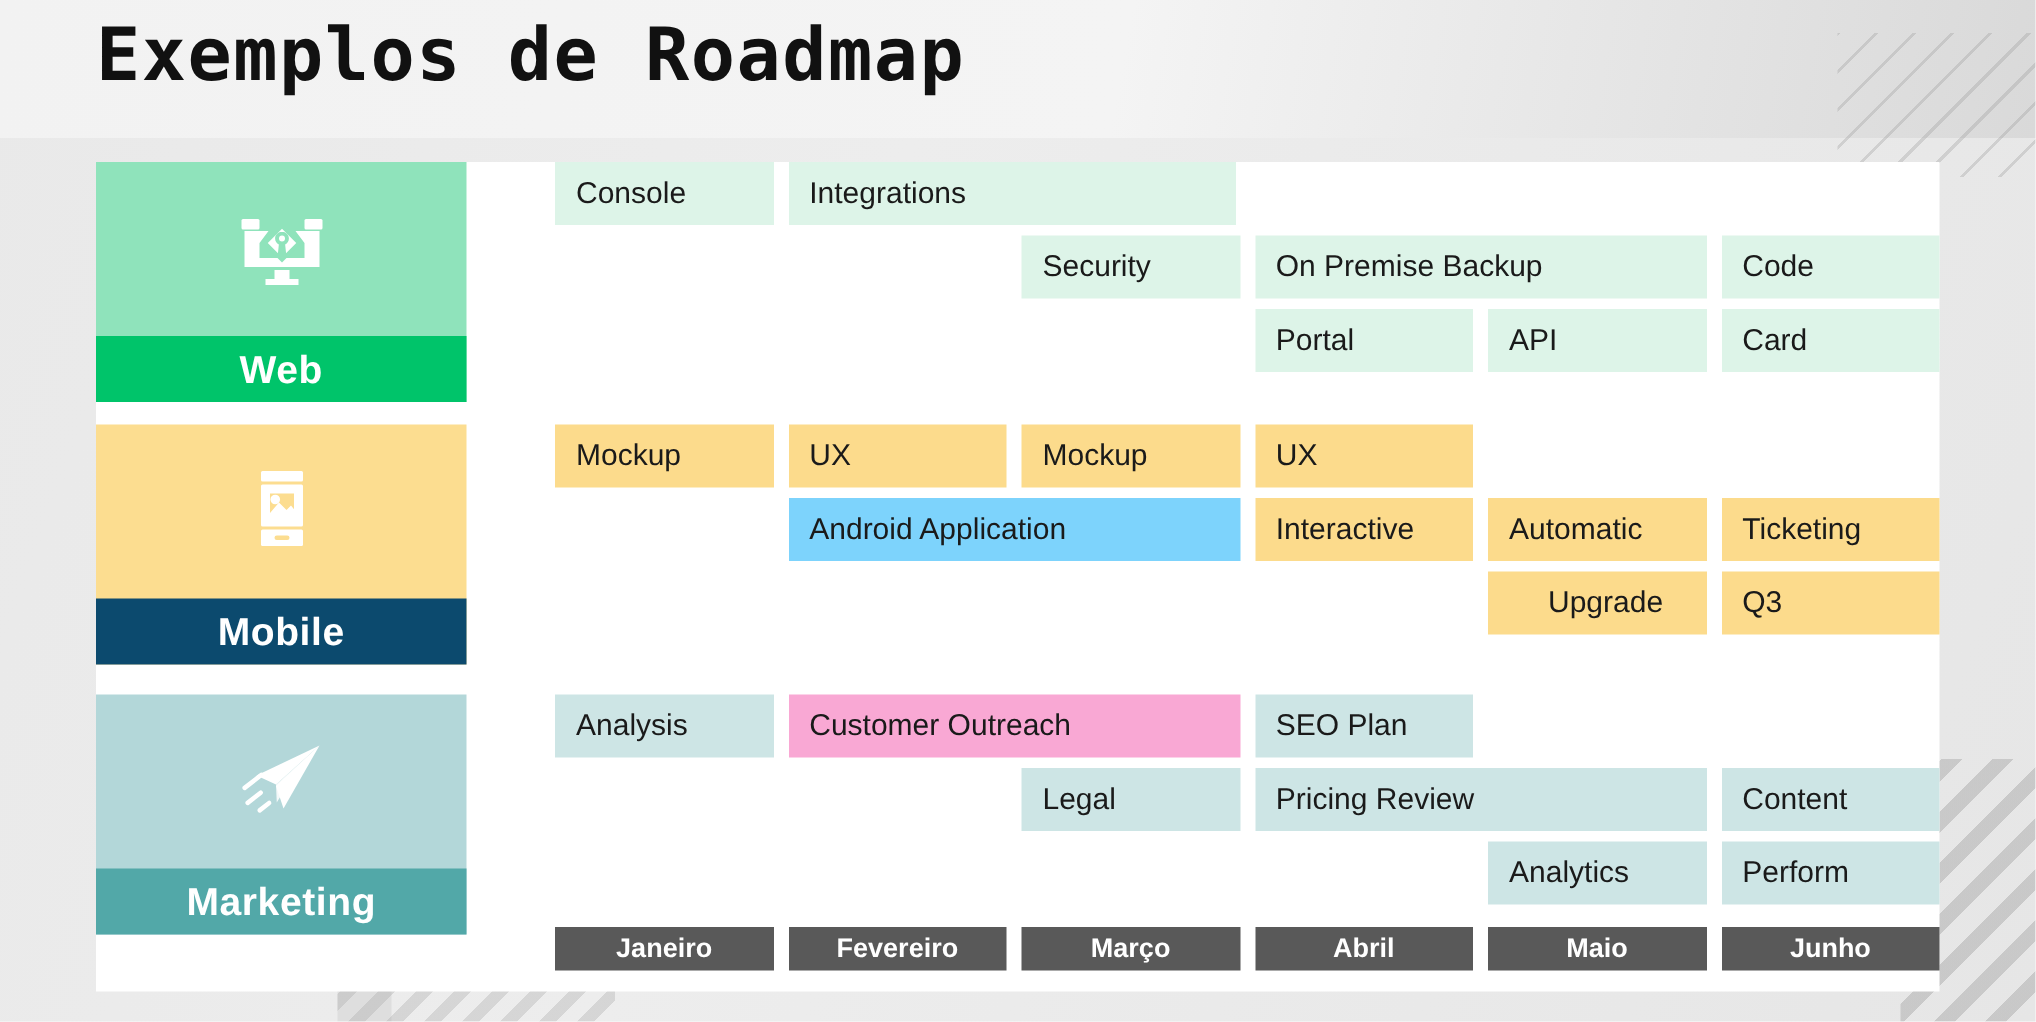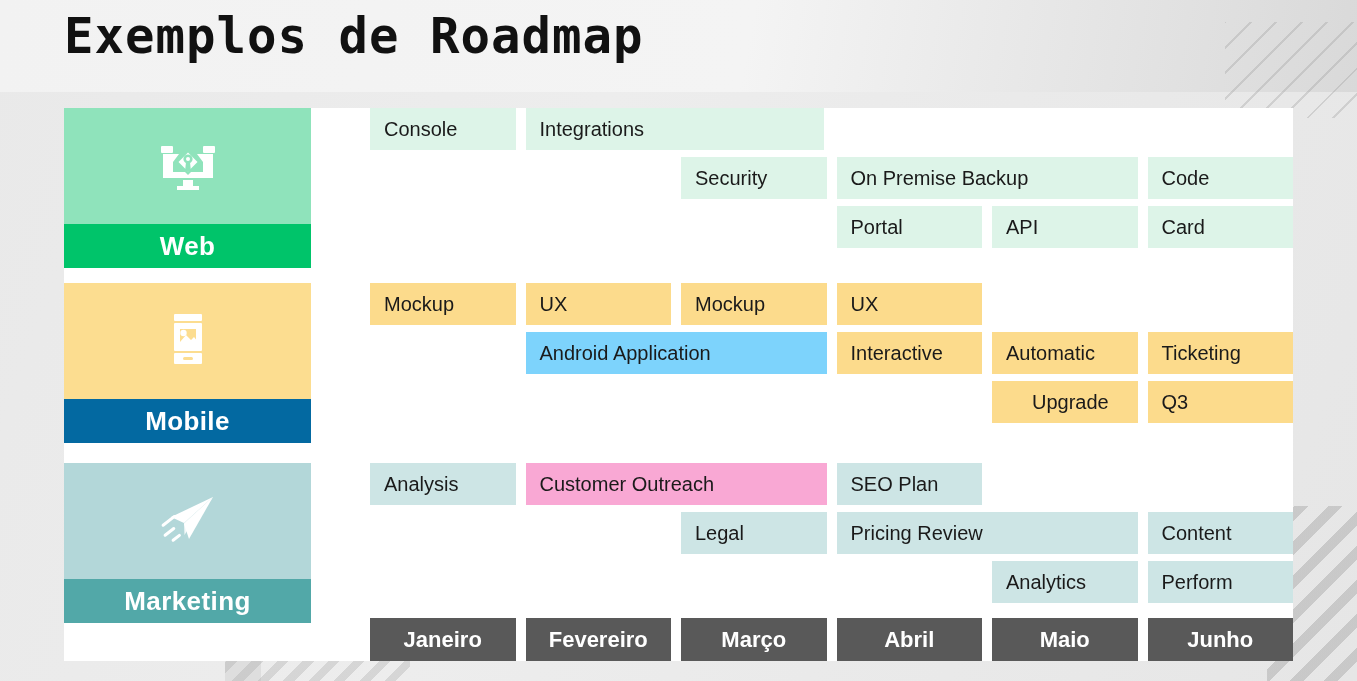--- a/index.html
+++ b/index.html
@@ -147,24 +147,24 @@
 
   
   .months {
     position: absolute;
     left: 306px; top: 510px;
     width: 923px; height: 43px;
   }
   .month {
     position: absolute;
     top: 0;
-    height: 43px;
+    height: 29px;
     background: #595959;
     color: #ffffff;
-    font-size: 22px;
+    font-size: 18px;
     font-weight: 700;
     display: flex;
     align-items: center;
     justify-content: center;
   }
 </style>
 </head>
 <body>
 
 <div class="bg-base"></div>
@@ -217,21 +217,21 @@
         <svg width="44" height="58" viewBox="0 0 44 58" fill="#ffffff" aria-hidden="true">
           <rect x="8" y="2" width="28" height="7" rx="1"></rect>
           <rect x="8" y="11" width="28" height="28" rx="1"></rect>
           <rect x="8" y="41" width="28" height="11" rx="1"></rect>
           <rect x="17" y="45" width="10" height="3" rx="1.5" fill="#fcdd90"></rect>
           <rect x="14" y="17" width="16" height="13" fill="#fcdd90"></rect>
           <circle cx="17.5" cy="21" r="3.2" fill="#ffffff"></circle>
           <path d="M14 30l6-7 5 5 3-3 4 5z" fill="#ffffff"></path>
         </svg>
       </div>
-      <div class="cat-label" style="background: #0369a1;">Mobile</div>
+      <div class="cat-label" style="background: #0c4a6e;">Mobile</div>
     </div>
     <div class="tasks">
         <div class="task" style="background: rgb(252, 219, 140); left: 0px; width: 145.5px; top: 0px;">Mockup</div>
         <div class="task" style="background: rgb(252, 219, 140); left: 155.5px; width: 145.5px; top: 0px;">UX</div>
         <div class="task" style="background: rgb(252, 219, 140); left: 311px; width: 145.5px; top: 0px;">Mockup</div>
         <div class="task" style="background: rgb(252, 219, 140); left: 466.5px; width: 145.5px; top: 0px;">UX</div>
         <div class="task" style="background: #7dd3fc; left: 155.5px; width: 301px; top: 49px;">Android Application</div>
         <div class="task" style="background: rgb(252, 219, 140); left: 466.5px; width: 145.5px; top: 49px;">Interactive</div>
         <div class="task" style="background: rgb(252, 219, 140); left: 622px; width: 145.5px; top: 49px;">Automatic</div>
         <div class="task" style="background: rgb(252, 219, 140); left: 777.5px; width: 145.5px; top: 49px;">Ticketing</div>

